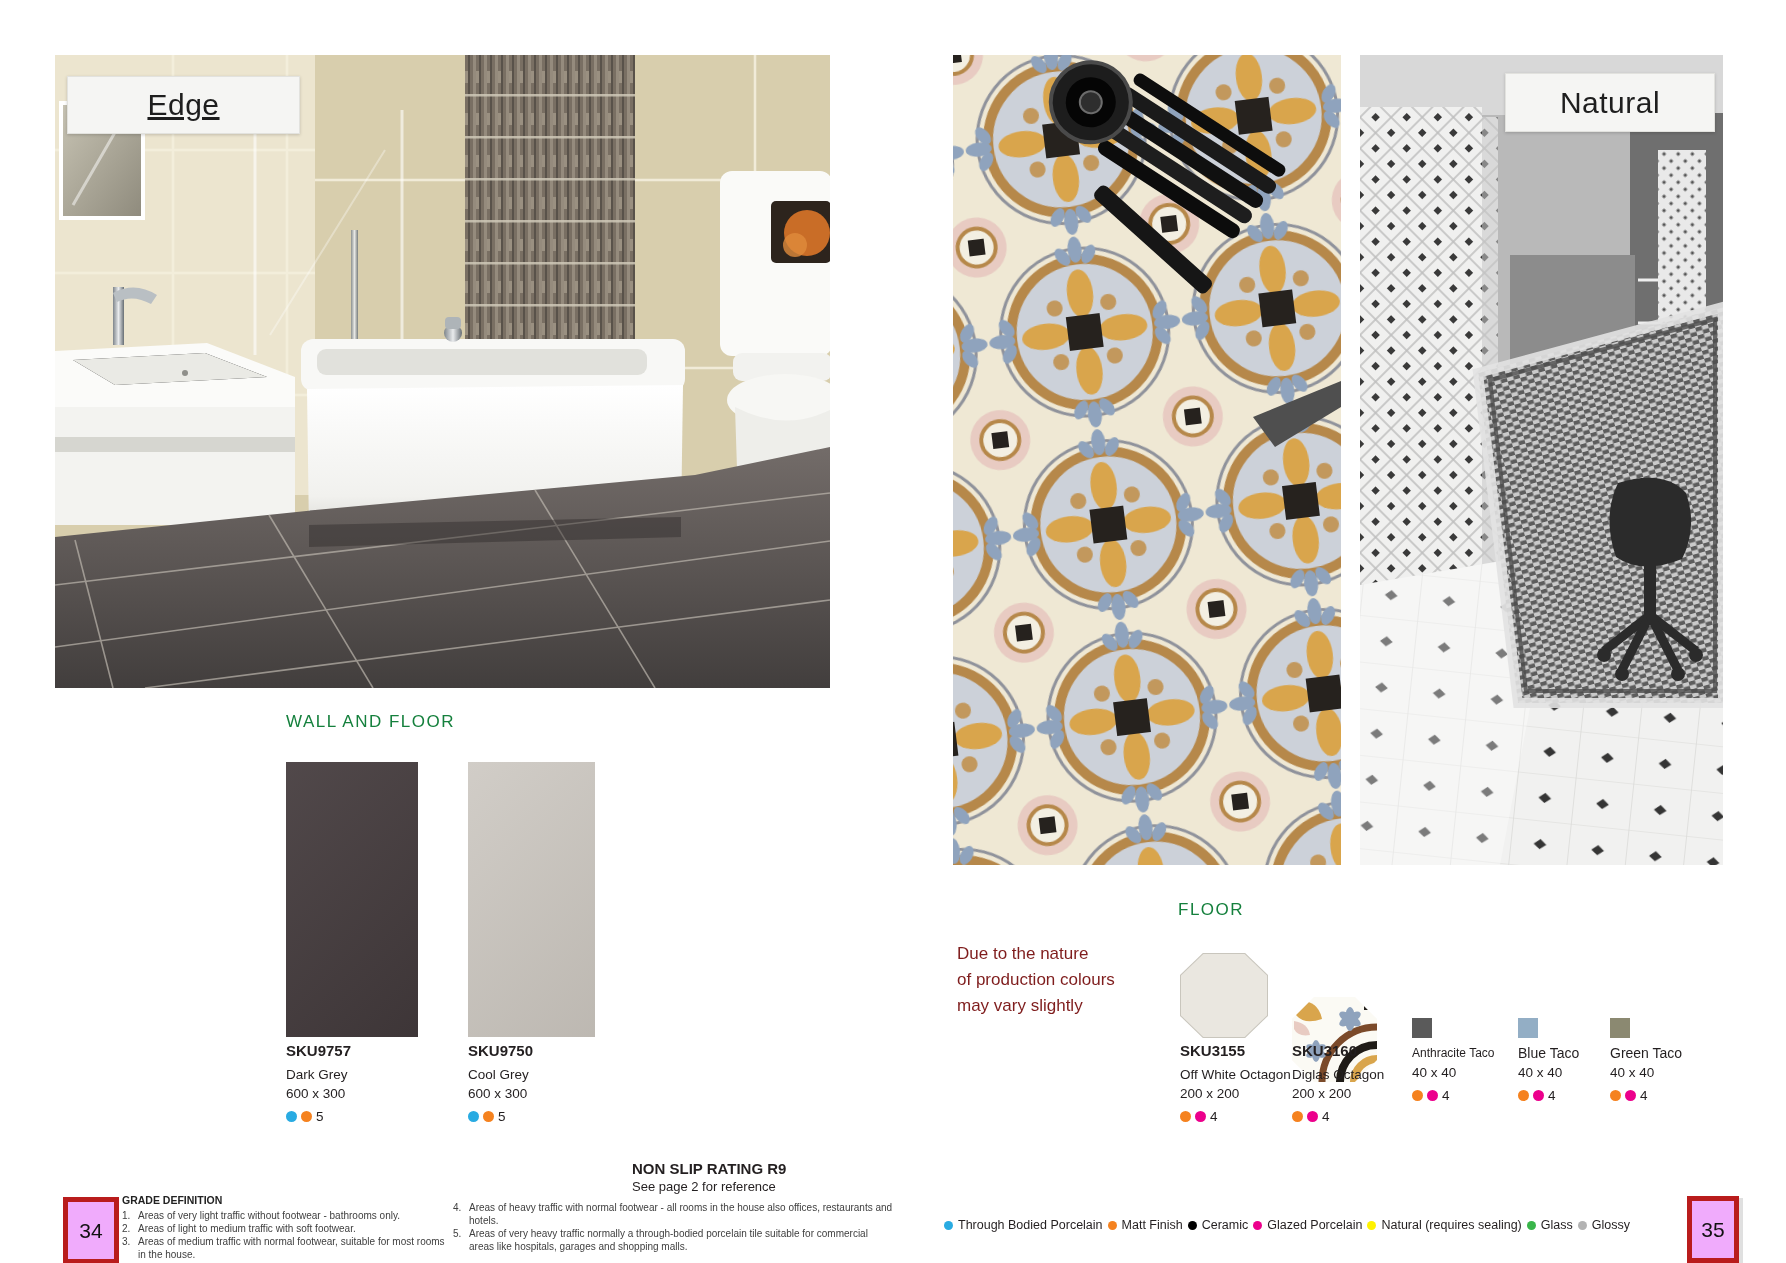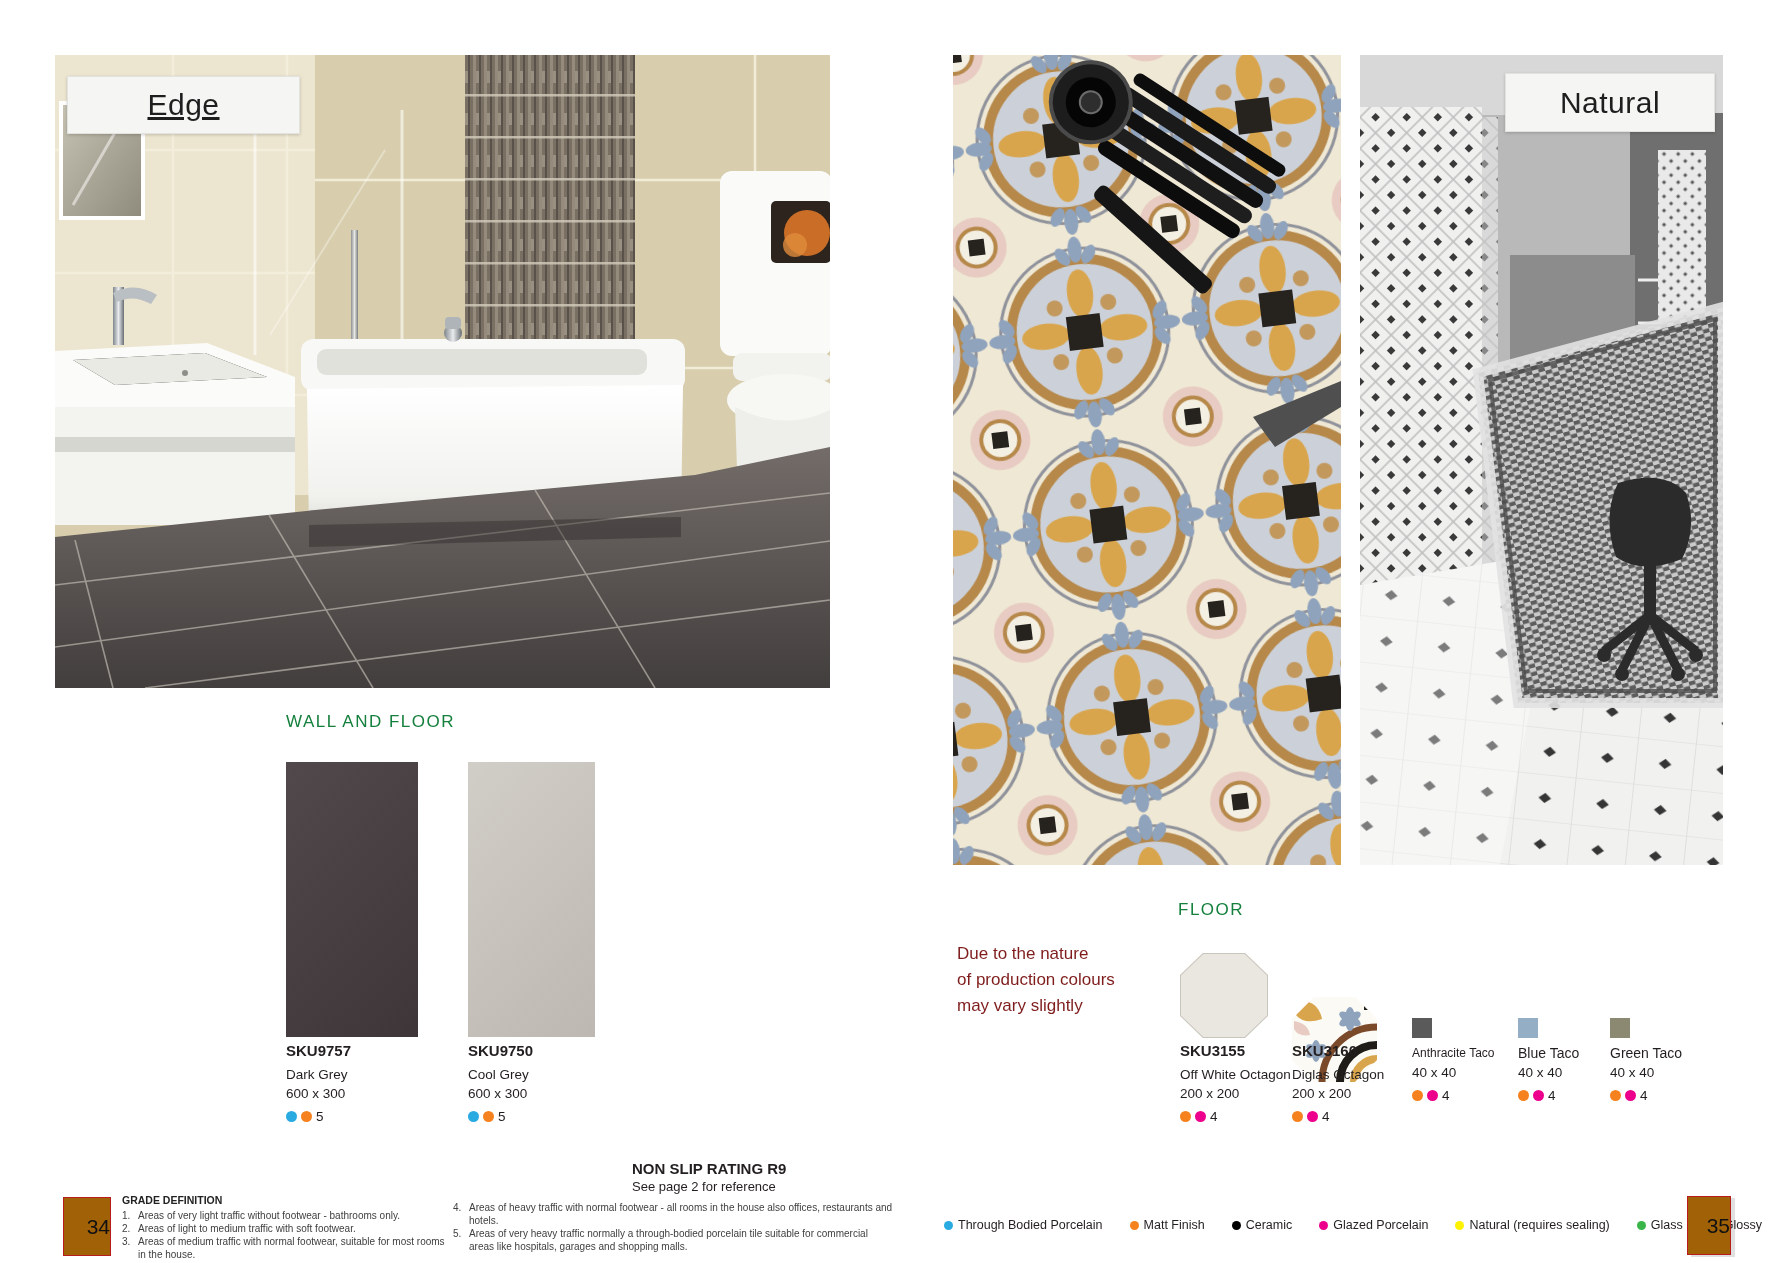--- a/index.html
+++ b/index.html
@@ -15,27 +15,27 @@
   .note{position:absolute;font-size:17px;line-height:26px;color:#7f1d1d;}
   .swatch{position:absolute;}
   .swlabels{position:absolute;font-size:13.5px;line-height:19px;}
   .sku{font-weight:bold;font-size:15px;margin:0 0 5px 0;}
   .swline{margin:0;}
   .dotrow{display:flex;align-items:center;gap:4px;margin-top:4px;font-size:13.5px;}
   .dot{width:11px;height:11px;border-radius:50%;display:inline-block;flex:0 0 auto;}
   .dot.sm{width:9px;height:9px;}
   .nonslip-title{font-weight:bold;font-size:15px;margin:0;}
   .nonslip-sub{font-size:13px;margin:2px 0 0 0;}
-  .pagebox{position:absolute;background:#a16207;border:1px solid #b91c1c;display:flex;align-items:center;
-           justify-content:flex-end;font-size:21px;color:#111;}
+  .pagebox{position:absolute;background:#f0abfc;border:5px solid #b91c1c;display:flex;align-items:center;
+           justify-content:center;font-size:21px;color:#111;}
   .gradedef{position:absolute;font-size:10px;line-height:13px;color:#404040;}
   .gradedef .gd-title{font-weight:bold;font-size:10.5px;color:#222;margin:0 0 2px 0;}
   .gd-item{display:flex;margin:0;}
   .gd-num{width:16px;flex:0 0 auto;}
-  .legend{position:absolute;display:flex;align-items:center;gap:27px;font-size:12.5px;color:#231f20;white-space:nowrap;}
+  .legend{position:absolute;display:flex;align-items:center;gap:5px;font-size:12.5px;color:#231f20;white-space:nowrap;}
   .legend .li{display:flex;align-items:center;gap:5px;}
   .octa{clip-path:polygon(26% 0,74% 0,100% 26%,100% 74%,74% 100%,26% 100%,0 74%,0 26%);}
   .octa-outer{position:absolute;background:#c9c6bd;}
   .octa-inner{position:absolute;inset:1px;}
 </style>
 </head>
 <body>
 
 <div class="spread">
 

